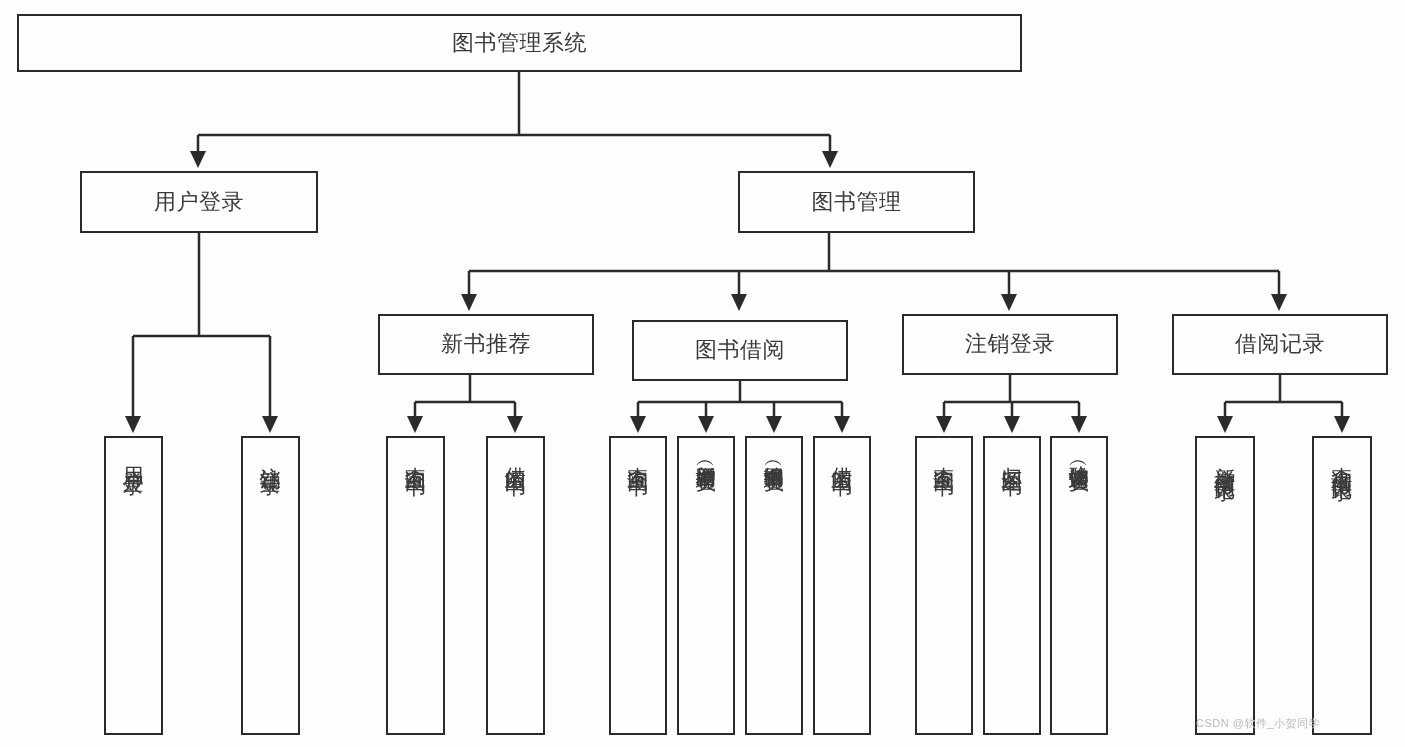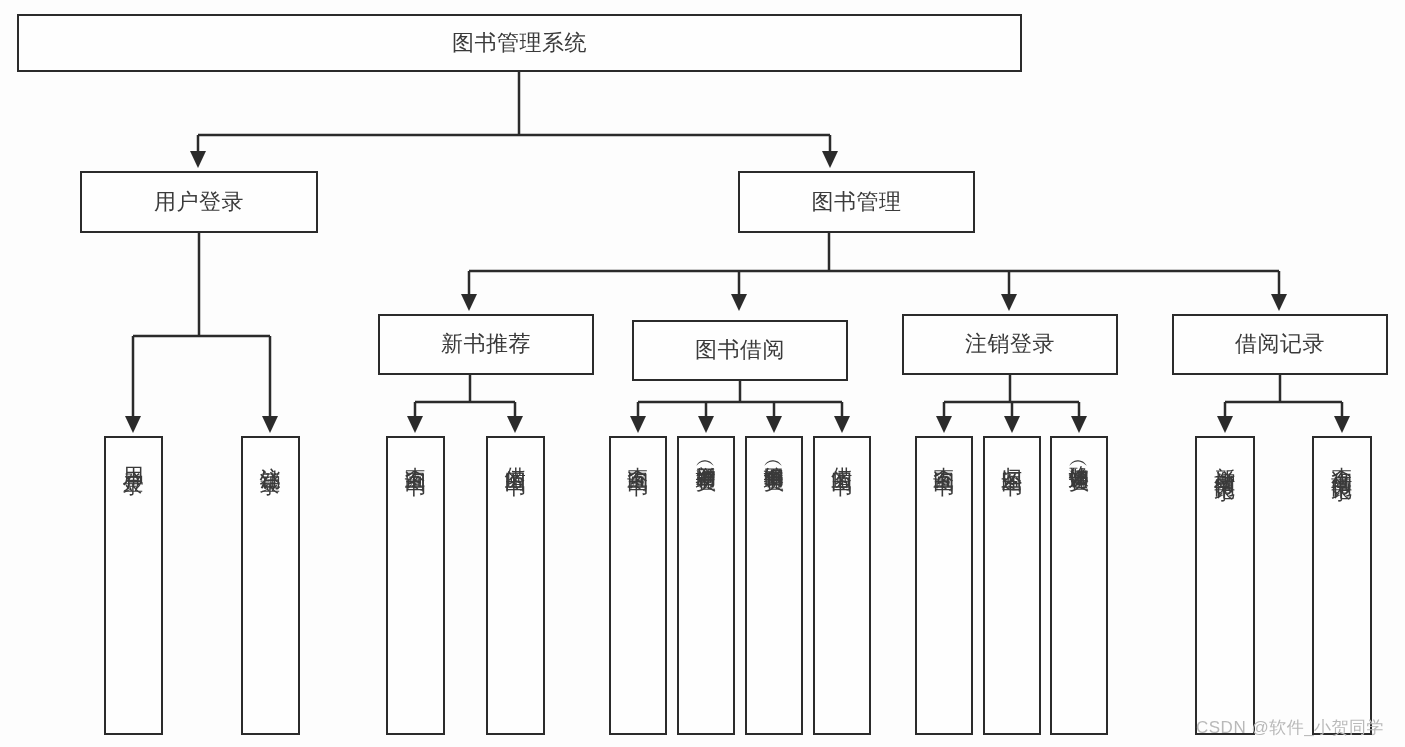--- a/index.html
+++ b/index.html
@@ -59,21 +59,21 @@
     letter-spacing: 3px;
     white-space: pre;
   }
   .node-box.vertical.tall-text .node-label {
     font-size: 20px;
     letter-spacing: 1px;
   }
   .watermark {
     position: absolute;
     color: #b9b9b9;
-    font-size: 17px;
+    font-size: 11px;
     font-family: "Liberation Sans", "DejaVu Sans", sans-serif;
     white-space: nowrap;
     letter-spacing: 0.5px;
     pointer-events: none;
   }
 </style>
 </head>
 <body>
 
 <div id="diagram-root">

